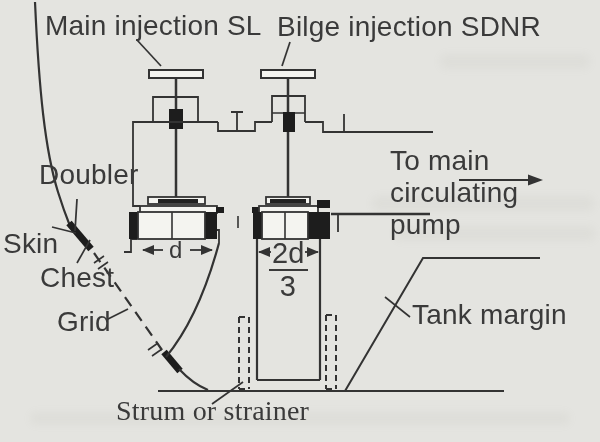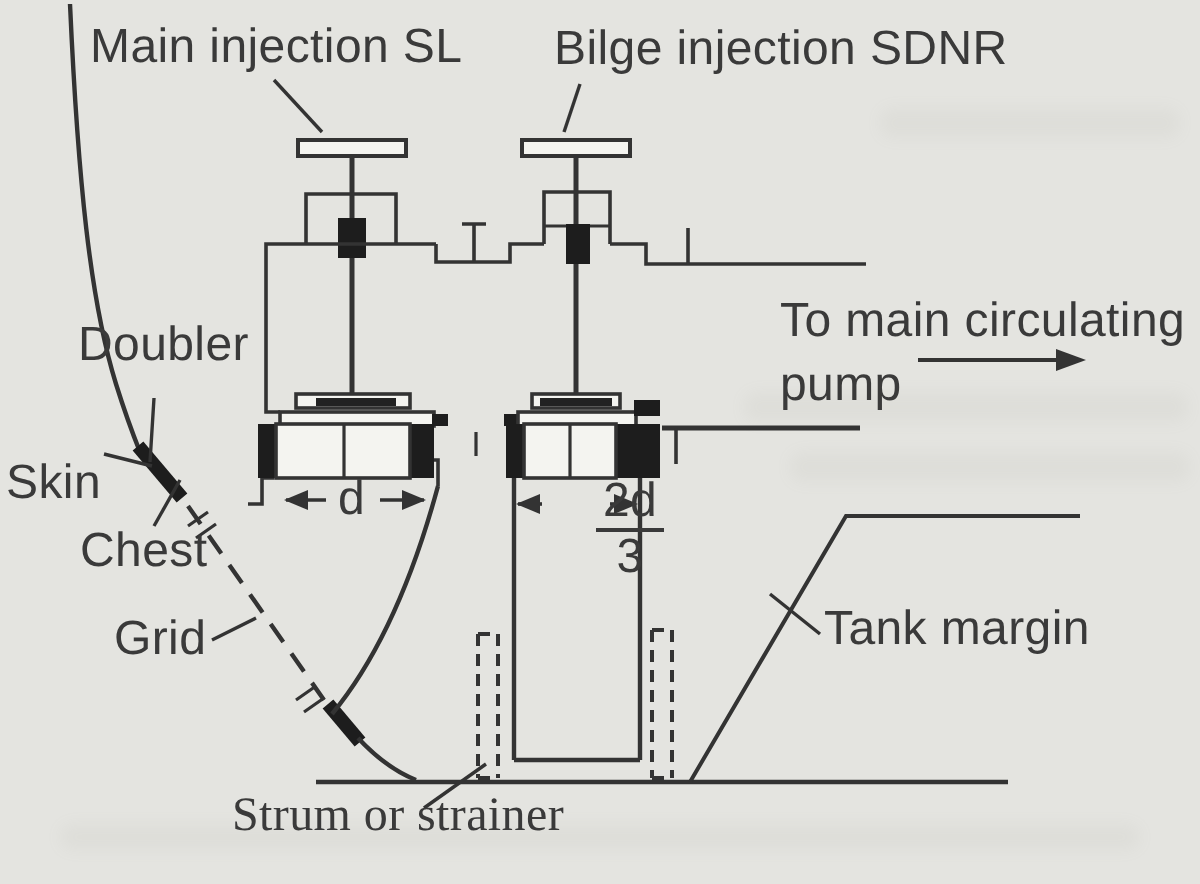--- a/index.html
+++ b/index.html
@@ -5,26 +5,26 @@
   html,body{margin:0;padding:0;background:#cfcfcb;}
   #stage{
     position:relative;width:600px;height:442px;overflow:hidden;
     background:#e4e4e0;
     font-family:"Liberation Sans", sans-serif;
   }
   
   .ghost{position:absolute;background:#8f8f82;opacity:.07;filter:blur(4px);border-radius:6px;}
   svg{position:absolute;left:0;top:0;}
   .lbl{
-    position:absolute;font-size:24px;line-height:1.05;color:#3a3a3a;
+    position:absolute;font-size:28px;line-height:1.05;color:#3a3a3a;
     white-space:nowrap;letter-spacing:.2px;
   }
   .lbl.two{white-space:normal;}
   .dim{font-size:24px;}
-  .frac{text-align:center;font-size:24px;width:38px;margin-left:27px;}
+  .frac{text-align:center;font-size:29px;width:38px;}
   .frac-num{display:inline-block;border-bottom:2.5px solid #3a3a3a;padding:0 3px 1px;}
   .frac-den{display:block;margin-top:0px;}
 </style>
 </head>
 <body>
 
 <div id="stage">
 
   <div class="ghost" style="left:440px;top:54px;width:150px;height:15px;"></div>
   <div class="ghost" style="left:372px;top:196px;width:222px;height:15px;"></div>

